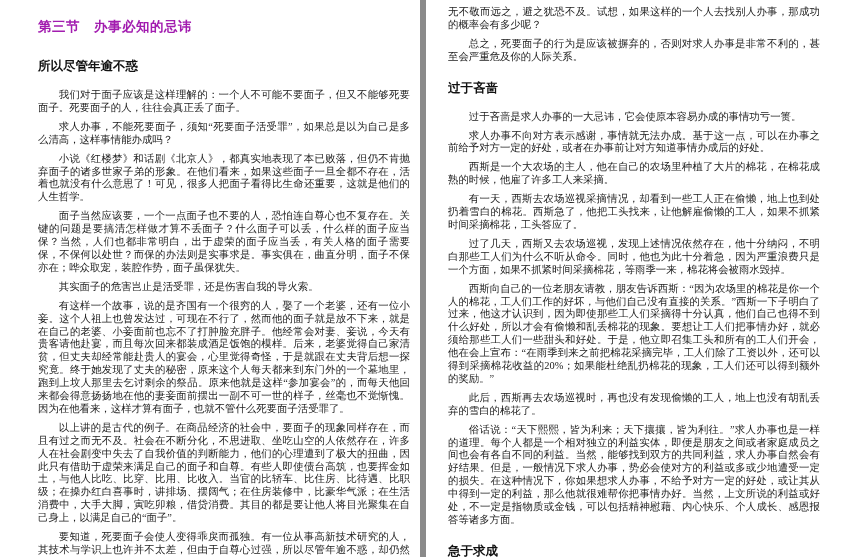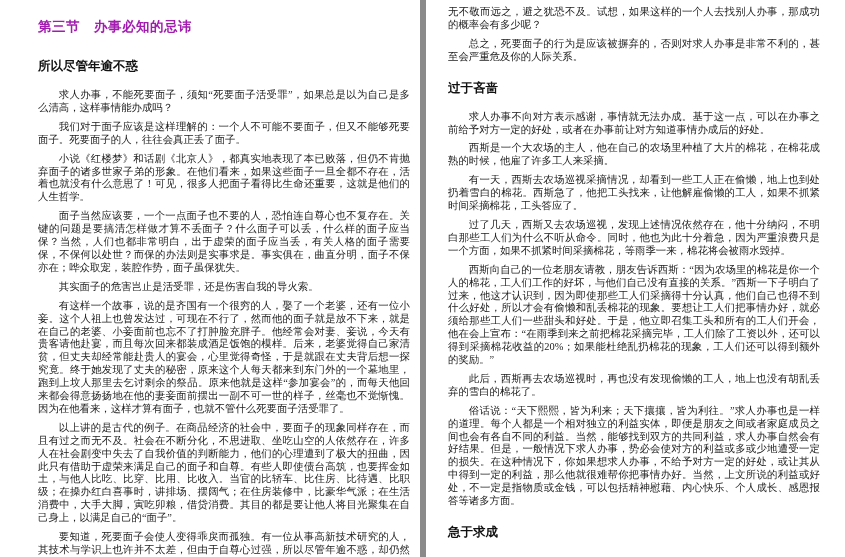--- a/index.html
+++ b/index.html
@@ -65,36 +65,37 @@
   }
 </style>
 </head>
 <body>
 
 <div class="spread">
 
   <div class="page page-left">
     <div class="section-title">第三节　办事必知的忌讳</div>
     <div class="sub-heading">所以尽管年逾不惑</div>
+    <p class="para">我们对于面子应该是这样理解的：一个人不可能不要面子，但又不能够死要面子。死要面子的人，往往会真正丢了面子。</p>
     <p class="para">求人办事，不能死要面子，须知“死要面子活受罪”，如果总是以为自己是多么清高，这样事情能办成吗？</p>
-    <p class="para">我们对于面子应该是这样理解的：一个人不可能不要面子，但又不能够死要面子。死要面子的人，往往会真正丢了面子。</p>
     <p class="para">小说《红楼梦》和话剧《北京人》，都真实地表现了本已败落，但仍不肯抛弃面子的诸多世家子弟的形象。在他们看来，如果这些面子一旦全都不存在，活着也就没有什么意思了！可见，很多人把面子看得比生命还重要，这就是他们的人生哲学。</p>
     <p class="para">面子当然应该要，一个一点面子也不要的人，恐怕连自尊心也不复存在。关键的问题是要搞清怎样做才算不丢面子？什么面子可以丢，什么样的面子应当保？当然，人们也都非常明白，出于虚荣的面子应当丢，有关人格的面子需要保，不保何以处世？而保的办法则是实事求是。事实俱在，曲直分明，面子不保亦在；哗众取宠，装腔作势，面子虽保犹失。</p>
     <p class="para">其实面子的危害岂止是活受罪，还是伤害自我的导火索。</p>
     <p class="para">有这样一个故事，说的是齐国有一个很穷的人，娶了一个老婆，还有一位小妾。这个人祖上也曾发达过，可现在不行了，然而他的面子就是放不下来，就是在自己的老婆、小妾面前也忘不了打肿脸充胖子。他经常会对妻、妾说，今天有贵客请他赴宴，而且每次回来都装成酒足饭饱的模样。后来，老婆觉得自己家清贫，但丈夫却经常能赴贵人的宴会，心里觉得奇怪，于是就跟在丈夫背后想一探究竟。终于她发现了丈夫的秘密，原来这个人每天都来到东门外的一个墓地里，跑到上坟人那里去乞讨剩余的祭品。原来他就是这样“参加宴会”的，而每天他回来都会得意扬扬地在他的妻妾面前摆出一副不可一世的样子，丝毫也不觉惭愧。因为在他看来，这样才算有面子，也就不管什么死要面子活受罪了。</p>
     <p class="para">以上讲的是古代的例子。在商品经济的社会中，要面子的现象同样存在，而且有过之而无不及。社会在不断分化，不思进取、坐吃山空的人依然存在，许多人在社会剧变中失去了自我价值的判断能力，他们的心理遭到了极大的扭曲，因此只有借助于虚荣来满足自己的面子和自尊。有些人即使债台高筑，也要挥金如土，与他人比吃、比穿、比用、比收入。当官的比轿车、比住房、比待遇、比职级；在操办红白喜事时，讲排场、摆阔气；在住房装修中，比豪华气派；在生活消费中，大手大脚，寅吃卯粮，借贷消费。其目的都是要让他人将目光聚集在自己身上，以满足自己的“面子”。</p>
     <p class="para">要知道，死要面子会使人变得乖戾而孤独。有一位从事高新技术研究的人，其技术与学识上也许并不太差，但由于自尊心过强，所以尽管年逾不惑，却仍然和同事们难以和睦相处。原因就在于，不管是在学术问题的讨论上还是在工作方案的安排上，甚至就连日常琐事的看法和处理上，只要别人的意见与自己不合，他就觉得面子受了损害，一点也不能容忍，立时就会火冒三丈，非要别人按自己的想法去办不可，否则，就会不依不饶，甚至恶语相加。因为他觉得自己永远高人一等，意见必然正确无误，别人只有跟着走的份儿，否则就是以邪压正，同时这也是不给自己面子。正因为他有这种毛病，所以凡是与他相处稍久的人，</p>
   </div>
 
   <div class="divider"></div>
 
   <div class="page page-right">
     <p class="para no-indent">无不敬而远之，避之犹恐不及。试想，如果这样的一个人去找别人办事，那成功的概率会有多少呢？</p>
     <p class="para">总之，死要面子的行为是应该被摒弃的，否则对求人办事是非常不利的，甚至会严重危及你的人际关系。</p>
     <div class="sub-heading">过于吝啬</div>
+    <p class="para">过于吝啬是求人办事的一大忌讳，它会使原本容易办成的事情功亏一篑。</p>
     <p class="para">求人办事不向对方表示感谢，事情就无法办成。基于这一点，可以在办事之前给予对方一定的好处，或者在办事前让对方知道事情办成后的好处。</p>
     <p class="para">西斯是一个大农场的主人，他在自己的农场里种植了大片的棉花，在棉花成熟的时候，他雇了许多工人来采摘。</p>
     <p class="para">有一天，西斯去农场巡视采摘情况，却看到一些工人正在偷懒，地上也到处扔着雪白的棉花。西斯急了，他把工头找来，让他解雇偷懒的工人，如果不抓紧时间采摘棉花，工头答应了。</p>
     <p class="para">过了几天，西斯又去农场巡视，发现上述情况依然存在，他十分纳闷，不明白那些工人们为什么不听从命令。同时，他也为此十分着急，因为严重浪费只是一个方面，如果不抓紧时间采摘棉花，等雨季一来，棉花将会被雨水毁掉。</p>
     <p class="para">西斯向自己的一位老朋友请教，朋友告诉西斯：“因为农场里的棉花是你一个人的棉花，工人们工作的好坏，与他们自己没有直接的关系。”西斯一下子明白了过来，他这才认识到，因为即使那些工人们采摘得十分认真，他们自己也得不到什么好处，所以才会有偷懒和乱丢棉花的现象。要想让工人们把事情办好，就必须给那些工人们一些甜头和好处。于是，他立即召集工头和所有的工人们开会，他在会上宣布：“在雨季到来之前把棉花采摘完毕，工人们除了工资以外，还可以得到采摘棉花收益的20%；如果能杜绝乱扔棉花的现象，工人们还可以得到额外的奖励。”</p>
     <p class="para">此后，西斯再去农场巡视时，再也没有发现偷懒的工人，地上也没有胡乱丢弃的雪白的棉花了。</p>
     <p class="para">俗话说：“天下熙熙，皆为利来；天下攘攘，皆为利往。”求人办事也是一样的道理。每个人都是一个相对独立的利益实体，即便是朋友之间或者家庭成员之间也会有各自不同的利益。当然，能够找到双方的共同利益，求人办事自然会有好结果。但是，一般情况下求人办事，势必会使对方的利益或多或少地遭受一定的损失。在这种情况下，你如果想求人办事，不给予对方一定的好处，或让其从中得到一定的利益，那么他就很难帮你把事情办好。当然，上文所说的利益或好处，不一定是指物质或金钱，可以包括精神慰藉、内心快乐、个人成长、感恩报答等诸多方面。</p>
     <div class="sub-heading">急于求成</div>
   </div>
 

